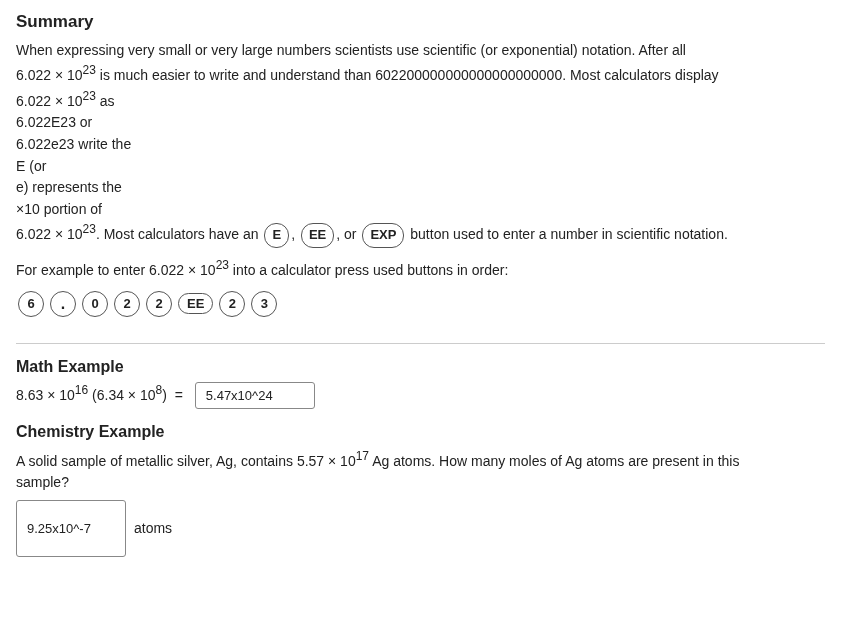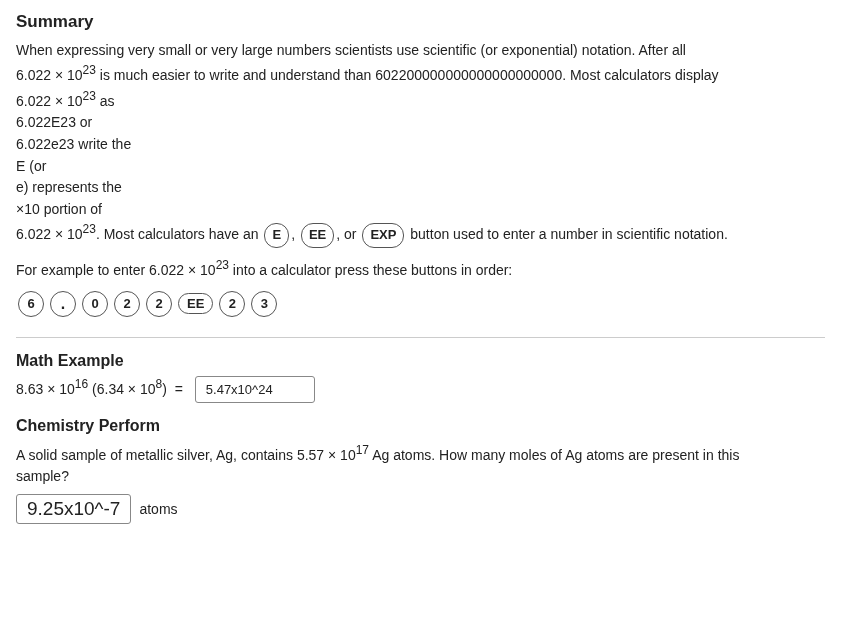--- a/index.html
+++ b/index.html
@@ -98,38 +98,38 @@
       margin-left: 4px;
     }
     .math-line {
       margin-bottom: 6px;
       font-size: 14px;
     }
     .answer-input {
       display: inline-block;
       border: 1.5px solid #888;
       border-radius: 3px;
-      padding: 3px 10px;
-      font-size: 19px;
+      padding: 20px 10px;
+      font-size: 13px;
       background: #fff;
       min-width: 110px;
     }
     .atoms-label {
       margin-left: 8px;
       font-size: 14px;
       text-align: right;
     }
     .chemistry-answer-row {
       display: flex;
       align-items: center;
       margin-top: 6px;
     }
     .summary-section {
       border-bottom: 1px solid #ccc;
-      padding-bottom: 10px;
+      padding-bottom: 16px;
       margin-bottom: 2px;
     }
   </style>
 </head>
 <body>
 
 <div class="summary-section">
   <h2>Summary</h2>
 
   <p>
@@ -148,21 +148,21 @@
     <span>
       <span>6.022 × 10</span><sup>23</sup><span>. Most calculators have an</span>
       <span class="badge">E</span>,
       <span class="badge">EE</span>, or
       <span class="badge">EXP</span>
       <span> button used to enter a number in scientific notation.</span>
     </span>
   </p>
 
   <p style="margin-top:8px;">
-    <span>For example to enter 6.022 × 10</span><sup>23</sup><span> into a calculator press these buttons in order:</span>
+    <span>For example to enter 6.022 × 10</span><sup>23</sup><span> into a calculator press used buttons in order:</span>
   </p>
 
   <div class="button-row">
     <span class="key-circle">6</span>
     <span class="key-dot">.</span>
     <span class="key-circle">0</span>
     <span class="key-circle">2</span>
     <span class="key-circle">2</span>
     <span class="key-oval">EE</span>
     <span class="key-circle">2</span>
@@ -178,21 +178,21 @@
       <span>8.63 × 10</span><sup>16</sup>
       (<span>6.34 × 10</span><sup>8</sup>)
     </span>
     <span style="margin:0 4px;">=</span>
     <span class="input-result">5.47x10^24</span>
   </div>
 
 </div>
 
 <div style="margin-top:10px;">
-  <h3>Chemistry Perform</h3>
+  <h3>Chemistry Example</h3>
   <p>
     <span>A solid sample of metallic silver, Ag, contains 5.57 × 10</span><sup>17</sup><span> Ag atoms. How many moles of Ag atoms are present in this</span><br>
     <span>sample?</span>
   </p>
   <div class="chemistry-answer-row">
     <span class="answer-input">9.25x10^-7</span>
     <span class="atoms-label">atoms</span>
   </div>
 </div>
 

